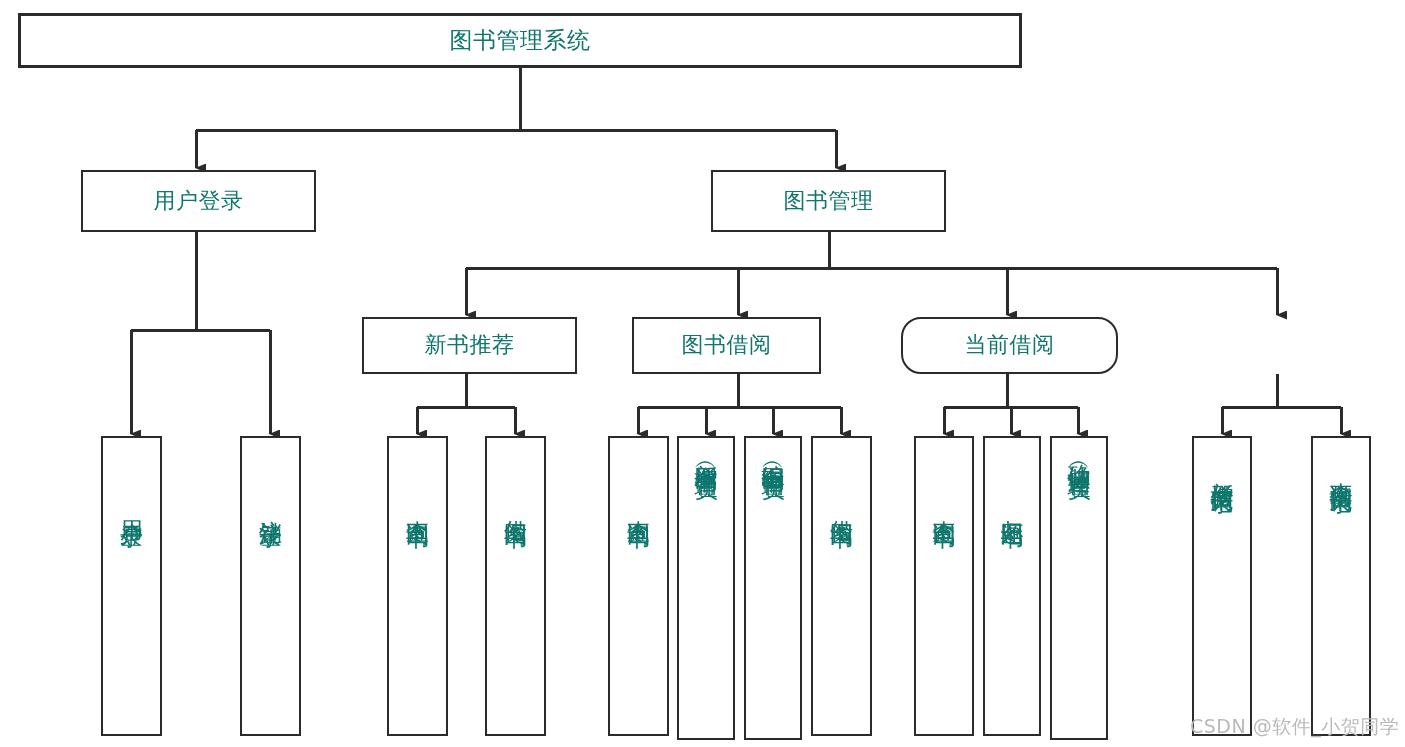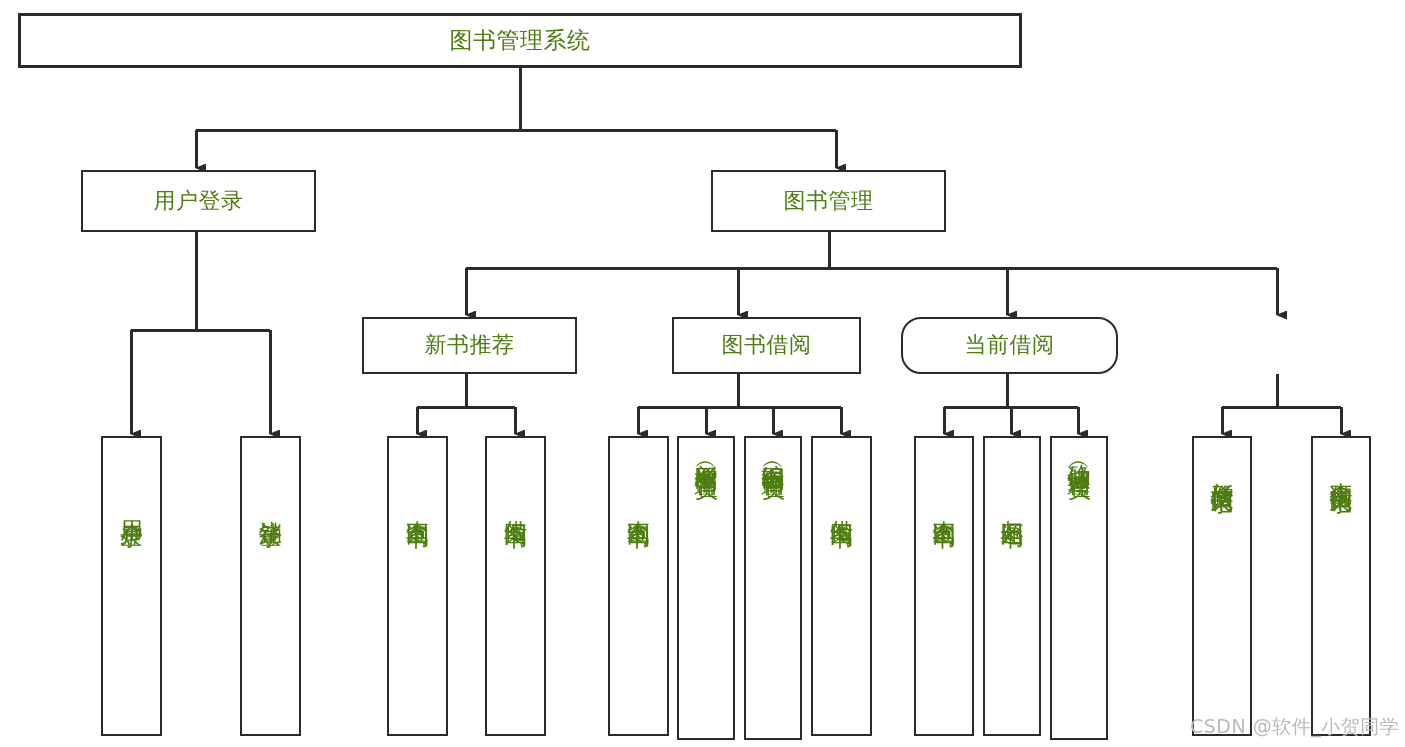--- a/index.html
+++ b/index.html
@@ -38,21 +38,21 @@
     justify-content: center;
     color: #2b2b2b;
   }
   .node.root {
     border-width: 3px;
   }
   .node-label {
     display: block;
     text-align: center;
     letter-spacing: 0.5px;
-    color: #4d7c0f;
+    color: #0f766e;
     line-height: 1.12;
   }
   
   .node.horiz .node-label {
     font-size: 22px;
     writing-mode: horizontal-tb;
   }
   .node.root .node-label {
     font-size: 23px;
   }
@@ -150,21 +150,21 @@
   <div class="node horiz" style="left:81px; top:170px; width:235px; height:62px;">
     <span class="node-label">用户登录</span>
   </div>
   <div class="node horiz" style="left:362px; top:317px; width:215px; height:57px;">
     <span class="node-label">新书推荐</span>
   </div>
 
   <div class="node horiz" style="left:711px; top:170px; width:235px; height:62px;">
     <span class="node-label">图书管理</span>
   </div>
-  <div class="node horiz" style="left:632px; top:317px; width:189px; height:57px;margin-left:40px;">
+  <div class="node horiz" style="left:632px; top:317px; width:189px; height:57px;">
     <span class="node-label">图书借阅</span>
   </div>
   <div class="node horiz" style="left:901px; top:317px; width:217px; height:57px;border-radius:20px;">
     <span class="node-label">当前借阅</span>
   </div>
 
   <div class="node vert mid" style="left:101px; top:436px; width:61px; height:300px;">
     <span class="node-label">用户登录</span>
   </div>
   <div class="node vert mid" style="left:240px; top:436px; width:61px; height:300px;">

